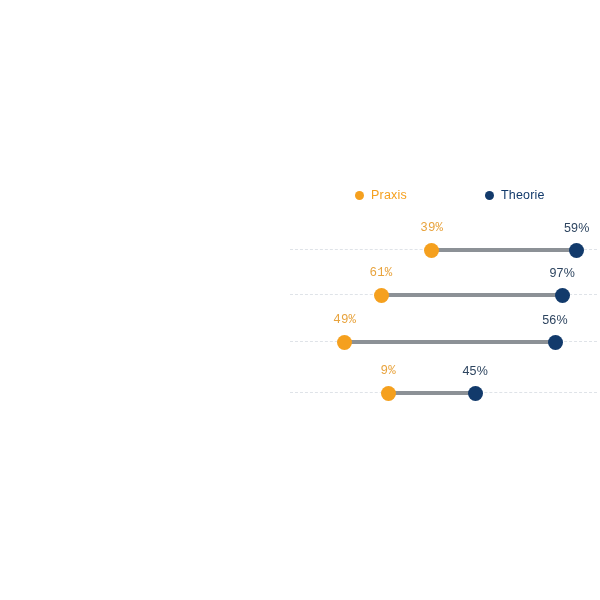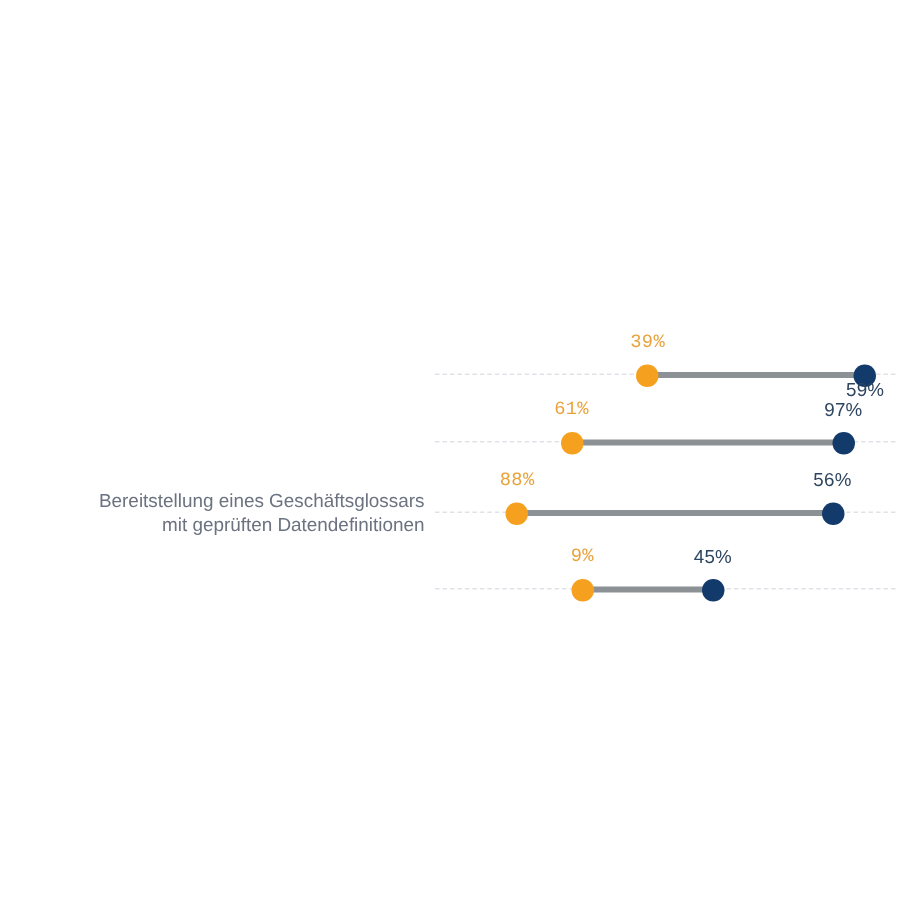--- a/index.html
+++ b/index.html
@@ -126,48 +126,56 @@
     line-height: 16px;
     transform: translateY(-50%);
     white-space: pre-line;
   }
 </style>
 </head>
 <body>
 
 <div id="chart-root">
 
+  <div class="legend">
+    <div class="legend-item praxis">
+      <span class="legend-dot praxis"></span>
+      <span class="legend-label praxis">Praxis</span>
+    </div>
+    <div class="legend-item theorie">
+      <span class="legend-dot theorie"></span>
+      <span class="legend-label theorie">Theorie</span>
+    </div>
+  </div>
 
   <div class="plot" id="plot">
       <div class="row" style="top: 250px;">
         <div class="row-gridline"></div>
         <div class="connector" style="left: 431.75px; width: 145px;"></div>
         <div class="dot praxis" style="left: 424.25px;"></div>
         <div class="dot theorie" style="left: 569.25px;"></div>
         <div class="value-label praxis" style="left: 431.75px;">39%</div>
-        <div class="value-label theorie" style="left: 576.75px; margin-top: 32px;">59%</div>
+        <div class="value-label theorie" style="left: 576.75px;">59%</div>
       </div>
       <div class="row" style="top: 295px;">
         <div class="row-gridline"></div>
         <div class="connector" style="left: 381px; width: 181.25px;"></div>
         <div class="dot praxis" style="left: 373.5px;"></div>
         <div class="dot theorie" style="left: 554.75px;"></div>
         <div class="value-label praxis" style="left: 381px;">61%</div>
         <div class="value-label theorie" style="left: 562.25px;">97%</div>
       </div>
       <div class="row" style="top: 342px;">
         <div class="row-gridline"></div>
         <div class="connector" style="left: 344.75px; width: 210.25px;"></div>
         <div class="dot praxis" style="left: 337.25px;"></div>
         <div class="dot theorie" style="left: 547.5px;"></div>
-        <div class="value-label praxis" style="left: 344.75px;">88%</div>
+        <div class="value-label praxis" style="left: 344.75px;">49%</div>
         <div class="value-label theorie" style="left: 555px;">56%</div>
       </div>
-      <div class="cat-label" style="top: 342px;">Bereitstellung eines Geschäftsglossars
-mit geprüften Datendefinitionen</div>
       <div class="row" style="top: 393px;">
         <div class="row-gridline"></div>
         <div class="connector" style="left: 388.25px; width: 87px;"></div>
         <div class="dot praxis" style="left: 380.75px;"></div>
         <div class="dot theorie" style="left: 467.75px;"></div>
         <div class="value-label praxis" style="left: 388.25px;">9%</div>
         <div class="value-label theorie" style="left: 475.25px;">45%</div>
       </div>
     </div>
 

